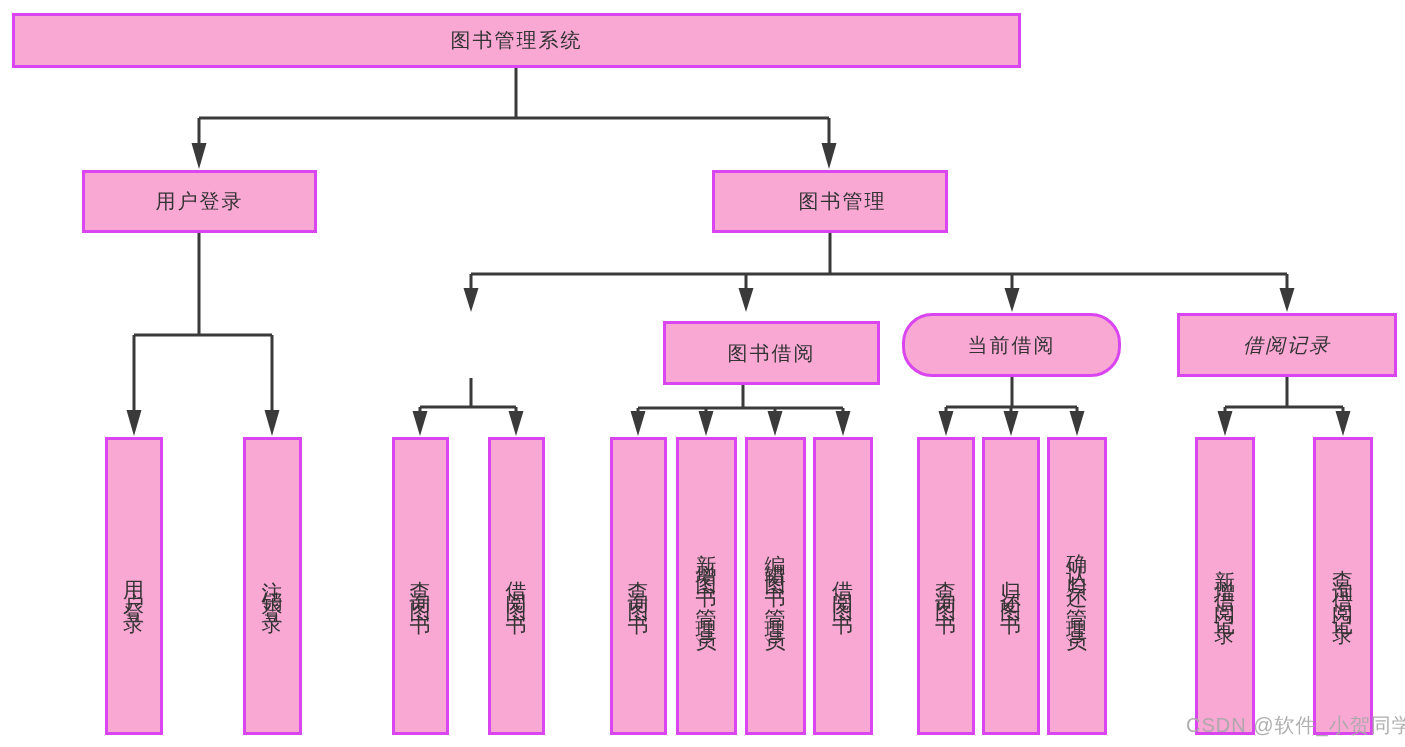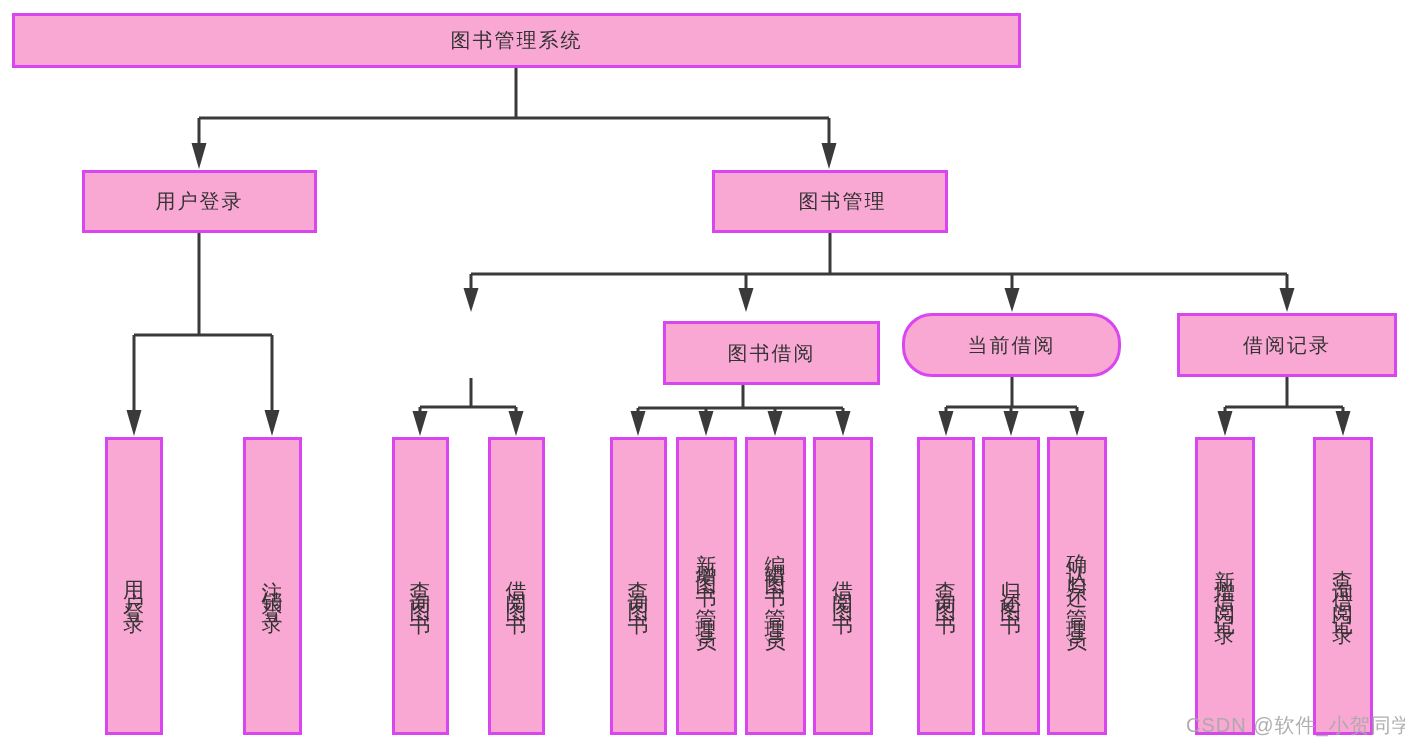--- a/index.html
+++ b/index.html
@@ -114,21 +114,21 @@
   <div class="box" style="left:712px; top:170px; width:236px; height:63px;padding-left:25px;">
     <span class="h-label">图书管理</span>
   </div>
 
   <div class="box" style="left:663px; top:314px; width:217px; height:64px;margin-top:7px;">
     <span class="h-label">图书借阅</span>
   </div>
   <div class="box" style="left:902px; top:313px; width:219px; height:64px;border-radius:30px;">
     <span class="h-label">当前借阅</span>
   </div>
-  <div class="box" style="left:1177px; top:313px; width:220px; height:64px;">
+  <div class="box" style="left:1177px; top:313px; width:220px; height:64px;font-style:italic;">
     <span class="h-label">借阅记录</span>
   </div>
 
   <div class="box leaf" style="left:105px; top:437px; width:58px; height:298px;">
     <span class="v-label">用户登录</span>
   </div>
   <div class="box leaf" style="left:243px; top:437px; width:59px; height:298px;">
     <span class="v-label">注销登录</span>
   </div>
 

